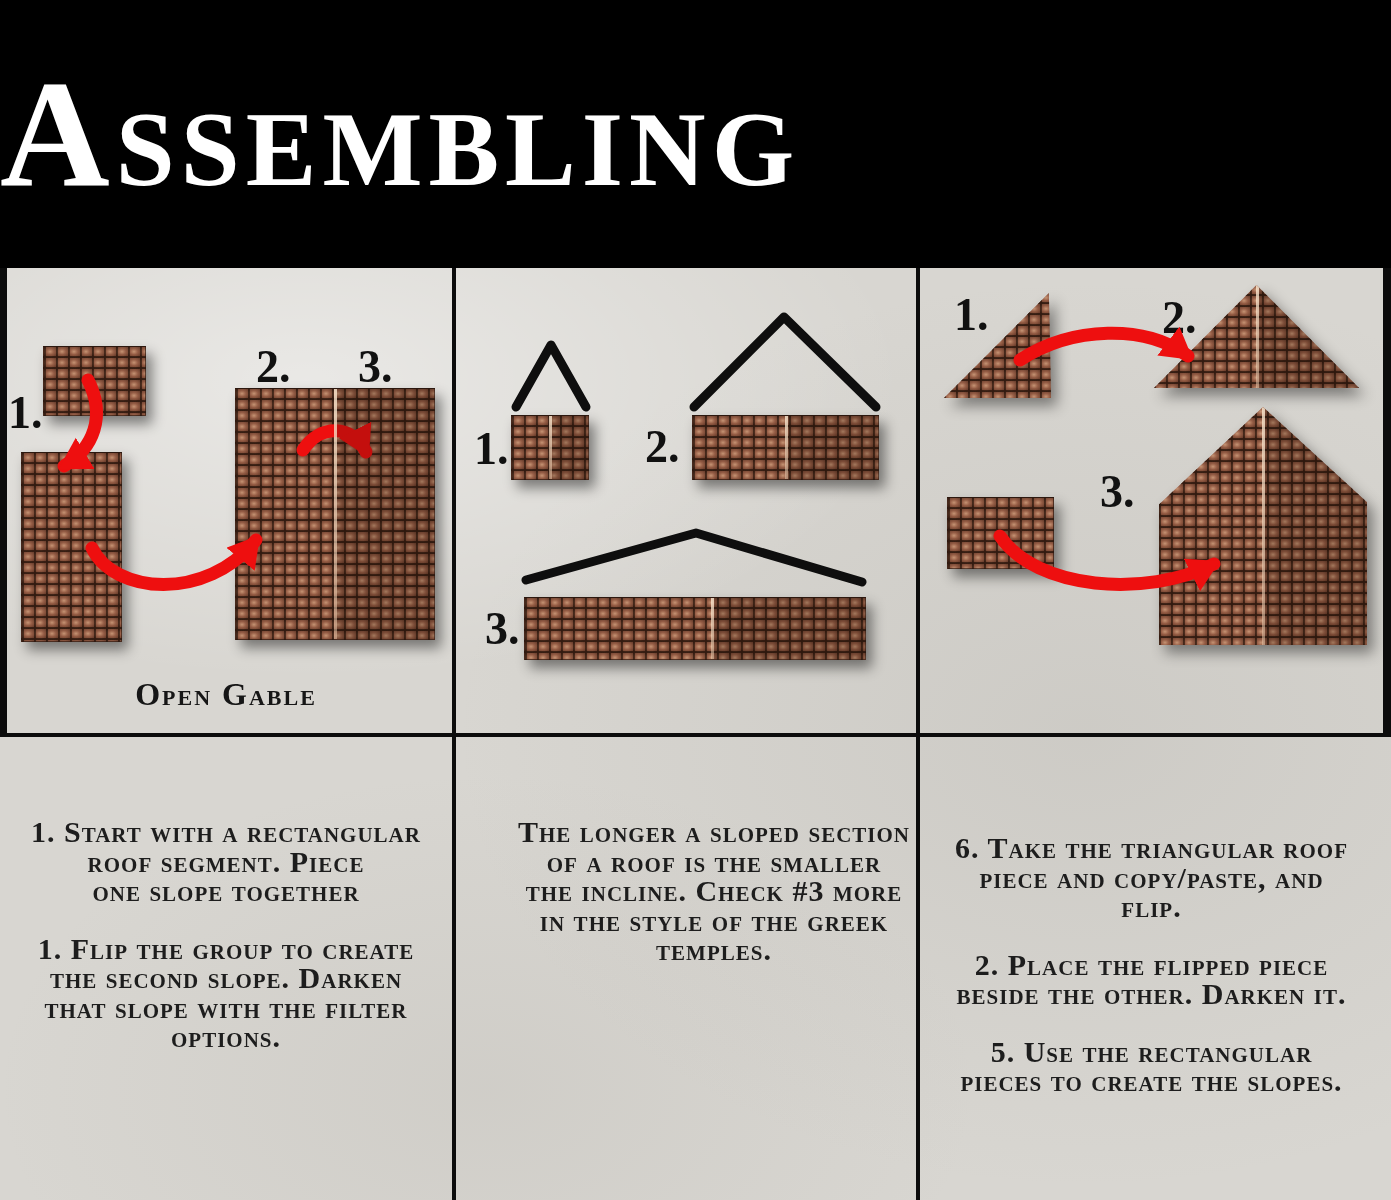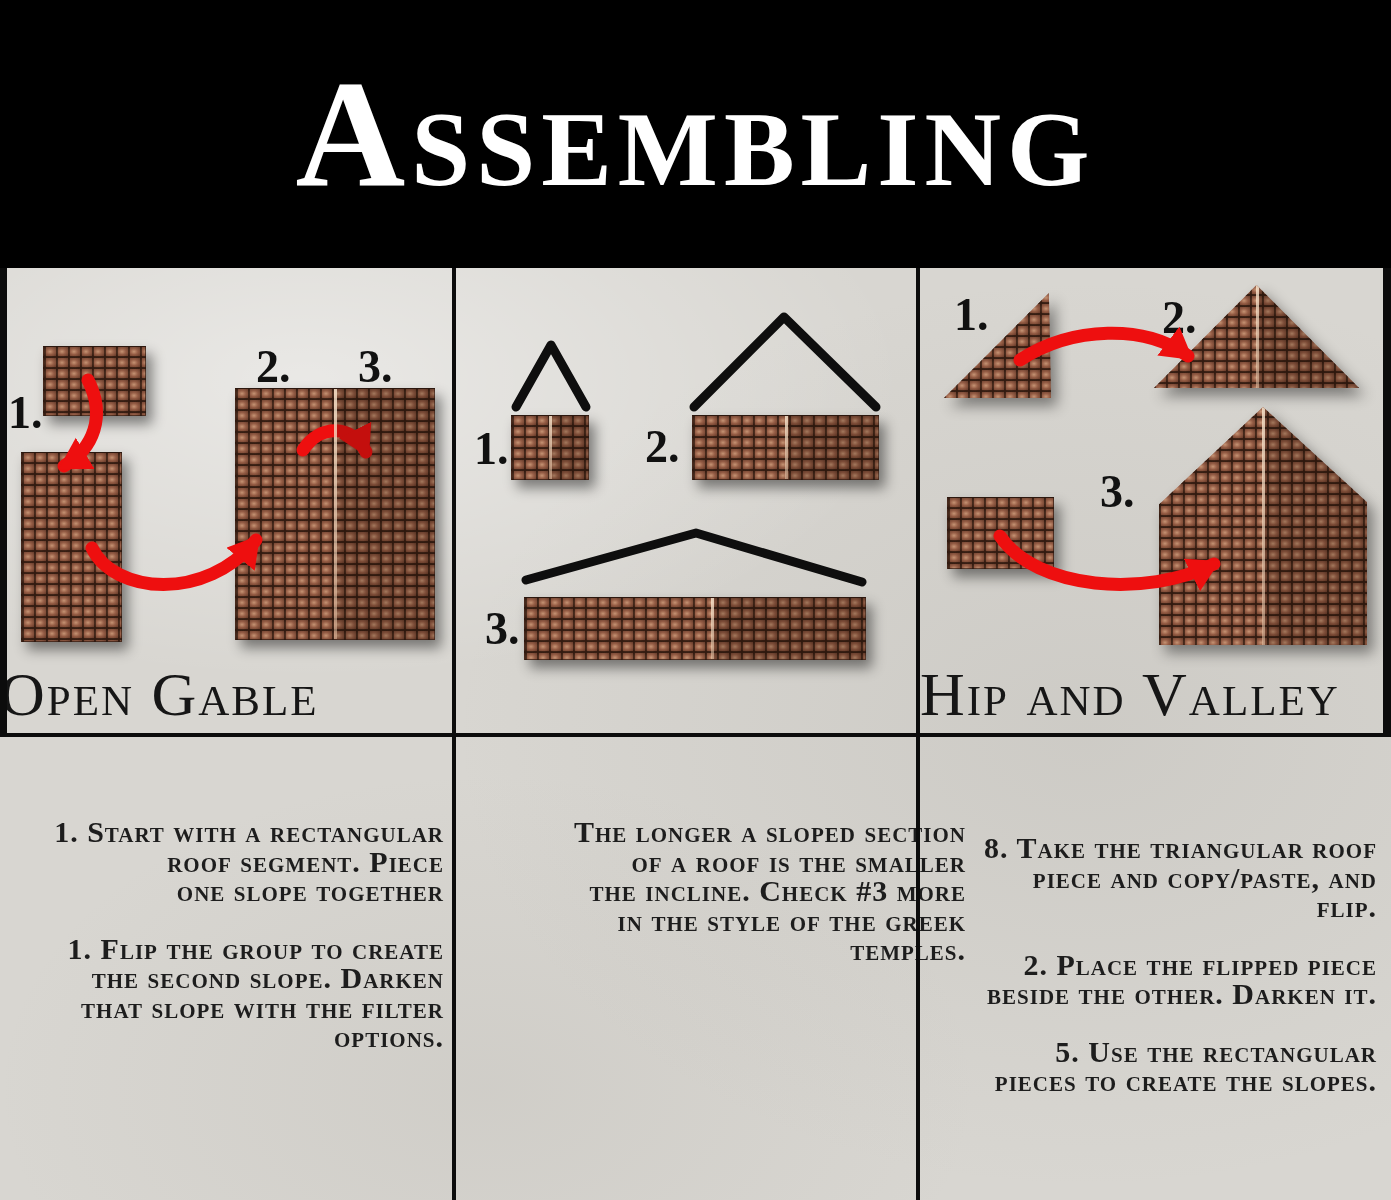--- a/index.html
+++ b/index.html
@@ -1,21 +1,21 @@
 <!DOCTYPE html>
 <html><head>
 <meta charset="utf-8">
 <style>
   html,body{margin:0;padding:0;background:#222;}
   .poster{position:relative;width:1391px;height:1200px;overflow:hidden;
           font-family:"Liberation Serif", serif;background:#000;}
 
   
   .masthead{position:absolute;left:0;top:0;width:1391px;height:268px;background:#000;
-            display:flex;flex-direction:column;justify-content:center;align-items:center;}
+            display:flex;flex-direction:column;justify-content:center;align-items:flex-start;}
   .masthead .line{color:#fff;font-weight:bold;font-variant:small-caps;
                   font-size:152px;line-height:118px;letter-spacing:6px;white-space:nowrap;}
 
   
   .board{position:absolute;left:0;top:268px;width:1391px;height:932px;
          background-color:#d8d6d1;
          background-image:
            radial-gradient(1000px 500px at 22% 12%, rgba(255,255,255,.45), rgba(255,255,255,0) 60%),
            radial-gradient(900px 650px at 78% 50%, rgba(148,145,138,.16), rgba(148,145,138,0) 70%),
            radial-gradient(700px 450px at 35% 88%, rgba(158,154,146,.14), rgba(158,154,146,0) 70%);}
@@ -30,25 +30,25 @@
   .panel{position:absolute;top:0;height:465px;}
   .p1{left:0;width:452px;}
   .p2{left:456px;width:460px;}
   .p3{left:920px;width:463px;}
 
   .textcol{position:absolute;top:469px;height:463px;box-sizing:border-box;text-align:center;}
   .t1{left:0;width:452px;padding:80px 8px 0;}
   .t2{left:456px;width:516px;padding:80px 6px 0;}
   .t3{left:920px;width:463px;padding:96px 6px 0;}
   .textcol p{margin:0 0 28px;white-space:pre-line;color:#1d1d1d;font-weight:bold;
-             font-variant:small-caps;font-size:30px;line-height:29.5px;letter-spacing:1px;text-align:right;}
+             font-variant:small-caps;font-size:30px;line-height:29.5px;letter-spacing:1px;}
 
-  .heading{position:absolute;left:0;bottom:14px;width:100%;
-           color:#161616;font-weight:normal;font-variant:small-caps;
-           font-size:62px;line-height:50px;letter-spacing:2px;}
+  .heading{position:absolute;left:0;bottom:14px;width:100%;text-align:center;
+           color:#161616;font-weight:bold;font-variant:small-caps;
+           font-size:32px;line-height:50px;letter-spacing:2px;}
 
   .steplabel{position:absolute;color:#111;font-weight:bold;font-size:46px;line-height:46px;}
 
   
   .shingle{position:absolute;
     background-color:#8b5540;
     background-image:
       radial-gradient(65% 55% at 50% 42%, rgba(246,198,158,.55) 0%, rgba(190,125,92,.22) 48%, rgba(62,33,20,.38) 96%),
       repeating-linear-gradient(90deg, rgba(43,23,14,.92) 0 2px, rgba(255,255,255,0) 2px 12px),
       repeating-linear-gradient(0deg, rgba(43,23,14,.92) 0 2px, rgba(135,78,54,.28) 2px 4px, rgba(255,255,255,0) 4px 11px);
@@ -139,41 +139,40 @@
       <svg class="overlay" viewBox="0 0 463 465">
         <defs>
           <marker id="ah3" markerWidth="3.2" markerHeight="3.2" refX="1.9" refY="1.4" orient="auto" markerUnits="strokeWidth">
             <path d="M0,0 L2.4,1.4 L0,2.8 Z" fill="#ee0f0f"></path>
           </marker>
         </defs>
         <path d="M 100 92 C 152 58 226 56 268 88" fill="none" stroke="#ee0f0f" stroke-width="13" stroke-linecap="round" marker-end="url(#ah3)"></path>
         <path d="M 80 268 C 116 322 226 330 294 296" fill="none" stroke="#ee0f0f" stroke-width="13" stroke-linecap="round" marker-end="url(#ah3)"></path>
       </svg>
 
-      <div class="heading">Hip and Valley</div>
     </div>
 
     <div class="textcol t1">
       <p>1. Start with a rectangular
 roof segment. Piece
 one slope together</p>
       <p>1. Flip the group to create
 the second slope. Darken
 that slope with the filter
 options.</p>
     </div>
     <div class="textcol t2">
       <p>The longer a sloped section
 of a roof is the smaller
 the incline. Check #3 more
 in the style of the greek
 temples.</p>
     </div>
     <div class="textcol t3">
-      <p>8. Take the triangular roof
+      <p>6. Take the triangular roof
 piece and copy/paste, and
 flip.</p>
       <p>2. Place the flipped piece
 beside the other. Darken it.</p>
       <p>5. Use the rectangular
 pieces to create the slopes.</p>
     </div>
 
     <div class="divider v1"></div>
     <div class="divider v2"></div>

